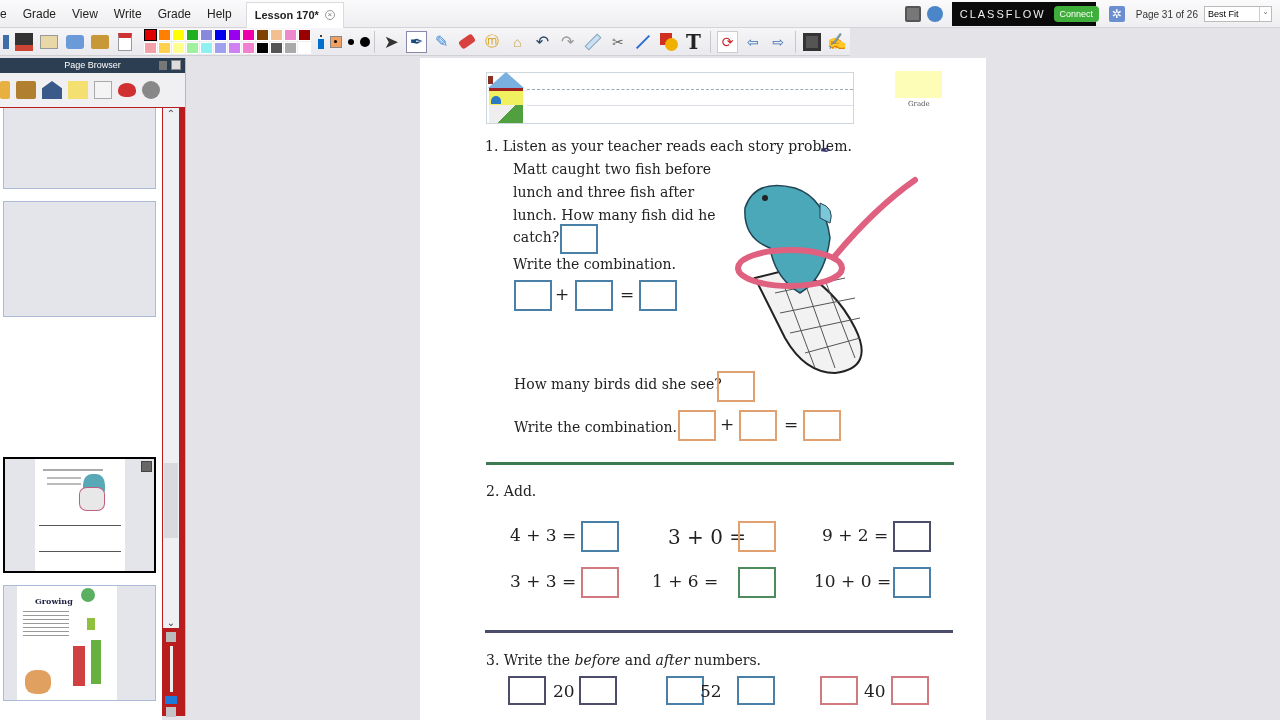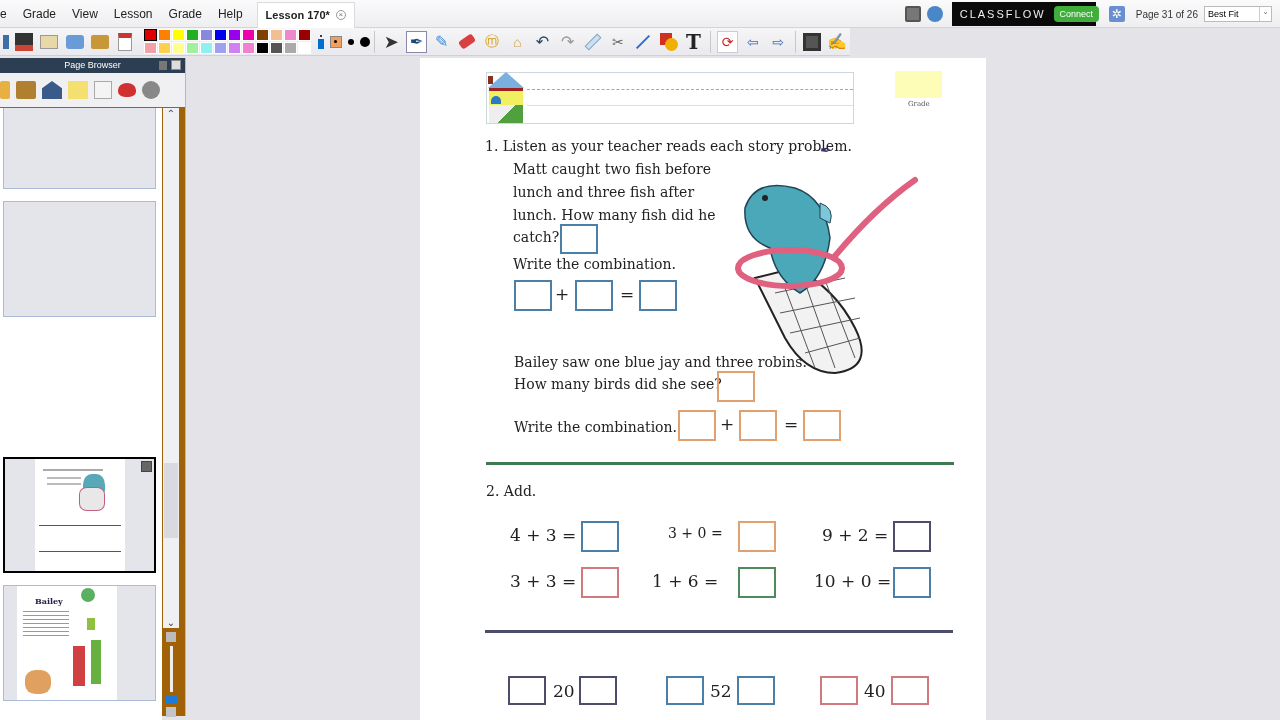--- a/index.html
+++ b/index.html
@@ -16,40 +16,40 @@
 .classflow .conn{background:#3fae3b;color:#fff;font-size:9px;padding:3px 6px;border-radius:4px}
 .page-info{font-size:10px;color:#333;margin:0 6px 0 8px}
 .fit-select{width:68px;height:16px;border:1px solid #bbb;background:#fff;font-size:9px;padding:2px 3px;position:relative;margin-right:8px}
 .fit-select .chev{position:absolute;right:0;top:0;width:12px;height:14px;border-left:1px solid #ccc;font-size:8px;text-align:center;color:#777}
 .toolbar{position:absolute;left:0;top:28px;width:850px;height:28px;background:linear-gradient(#f6f6f8,#e9e9ee);border-bottom:1px solid #cfcfd4;display:flex;align-items:center}
 .tb-icon{width:22px;height:22px;margin:0 2px;display:flex;align-items:center;justify-content:center}
 .palette{display:grid;grid-template-columns:repeat(12,14px);grid-template-rows:13px 13px;gap:0;margin-left:6px}
 .swatch{width:13px;height:12px;border:1px solid #fff}
 .sizes{display:flex;align-items:center;gap:6px;margin-left:6px}
 .sep{width:1px;height:22px;background:#c8c8cc;margin:0 4px}
-.sidebar{position:absolute;left:0;top:58px;width:186px;height:658px;background:#a16207;border-right:1px solid #b8b8bd}
+.sidebar{position:absolute;left:0;top:58px;width:186px;height:658px;background:#b91c1c;border-right:1px solid #b8b8bd}
 .sb-title{height:15px;background:#2b3e52;color:#fff;font-size:9px;text-align:center;line-height:15px;position:relative}
 .sb-tools{height:34px;background:#f0f0f2;display:flex;align-items:center;padding-left:0;gap:6px}
 .sb-list{position:absolute;left:0;top:50px;width:162px;height:656px;background:#fff}
 .thumb{position:absolute;left:3px;width:153px;background:#e4e5ea;border:1px solid #a9bbd8}
 .sb-scroll{position:absolute;left:163px;top:50px;width:16px;height:520px;background:#eef0f4}
 .content-page{position:absolute;left:420px;top:58px;width:566px;height:662px;background:#fff}
 .serif{font-family:"DejaVu Serif","Liberation Serif",serif;color:#222}
 .ab{position:absolute}
 .box{position:absolute;width:37px;height:30px;border:2px solid}
 .blue{border-color:#4a7fa8}.orange{border-color:#e0a070}.navy{border-color:#4b4d6a}.red{border-color:#d07a80}.green{border-color:#4d8a5c}
 </style>
 </head>
 <body>
 
 <div class="menubar">
   <div class="menu-item" style="padding-left:0">e</div>
   <div class="menu-item">Grade</div>
   <div class="menu-item">View</div>
-  <div class="menu-item">Lesson</div>
+  <div class="menu-item">Write</div>
   <div class="menu-item">Grade</div>
   <div class="menu-item">Help</div>
   <div class="doc-tab">
     <span class="t">Lesson 170*</span>
     <span class="tab-close">×</span>
   </div>
 </div>
 
 <div class="right-head">
   <div class="ico-btn" style="background:#777;border:2px solid #555"></div>
@@ -181,21 +181,21 @@
         <div style="position:absolute;left:12px;top:24px;width:34px;height:2px;background:#bbb"></div>
         <div style="position:absolute;left:48px;top:15px;width:22px;height:26px;background:#58a8b8;border-radius:40%"></div>
         <div style="position:absolute;left:44px;top:28px;width:26px;height:24px;background:#e8e8e8;border:1px solid #c06080;border-radius:30%"></div>
         <div style="position:absolute;left:4px;top:66px;width:82px;height:1px;background:#555"></div>
         <div style="position:absolute;left:4px;top:92px;width:82px;height:1px;background:#555"></div>
       </div>
       <span style="position:absolute;right:2px;top:2px;width:11px;height:11px;background:#666;border:1px solid #444"></span>
     </div>
     <div class="thumb" style="top:477px;height:116px">
       <div style="position:absolute;left:13px;top:0;width:100px;height:114px;background:#fff">
-        <div style="position:absolute;left:18px;top:10px;font-size:8px;color:#224;font-weight:bold;font-family:'DejaVu Serif',serif">Bailey</div>
+        <div style="position:absolute;left:18px;top:10px;font-size:8px;color:#224;font-weight:bold;font-family:'DejaVu Serif',serif">Growing</div>
         <div style="position:absolute;left:64px;top:2px;width:14px;height:14px;border-radius:50%;background:#5ab060"></div>
         <div style="position:absolute;left:6px;top:22px;width:46px;height:30px;background:repeating-linear-gradient(#fff 0 3px,#999 3px 4px)"></div>
         <div style="position:absolute;left:70px;top:32px;width:8px;height:12px;background:#90c040"></div>
         <div style="position:absolute;left:56px;top:60px;width:12px;height:40px;background:#d04040"></div>
         <div style="position:absolute;left:74px;top:54px;width:10px;height:44px;background:#68b040"></div>
         <div style="position:absolute;left:8px;top:84px;width:26px;height:24px;background:#e0a060;border-radius:40%"></div>
       </div>
     </div>
   </div>
   <div class="sb-scroll">
@@ -245,50 +245,52 @@
   <svg class="ab" style="left:315px;top:110px" width="190" height="210" viewBox="0 0 190 210">
     <path d="M60 100 Q 100 120 120 160 Q 140 200 100 205 Q 70 205 50 170 Q 30 130 20 110 Z" fill="#f2f2f2" stroke="#222" stroke-width="2"></path>
     <path d="M40 125 L 110 110 M45 145 L 120 130 M55 165 L 125 150 M70 185 L 125 170 M50 120 L 80 200 M70 115 L 100 200 M90 112 L 120 190" stroke="#555" stroke-width="1" fill="none"></path>
     <path d="M10 40 Q 20 10 60 20 Q 90 30 95 70 Q 90 110 65 125 Q 40 110 35 80 Q 8 70 10 40 Z" fill="#4aa8b8" stroke="#245" stroke-width="1.5"></path>
     <path d="M85 35 Q 100 40 95 55 L 85 50 Z" fill="#7cc8d8" stroke="#245"></path>
     <circle cx="30" cy="30" r="3" fill="#222"></circle>
     <ellipse cx="55" cy="100" rx="52" ry="18" fill="none" stroke="#e06080" stroke-width="6"></ellipse>
     <path d="M100 88 Q 140 40 180 12" stroke="#e06080" stroke-width="6" fill="none" stroke-linecap="round"></path>
   </svg>
 
-  <div class="ab serif" style="left:94px;top:296px;font-size:14px">Bailey saw one blue jay and three robins.</div>
   <div class="ab serif" style="left:94px;top:318px;font-size:14px">How many birds did she see?</div>
   <div class="box orange" style="left:297px;top:313px;width:38px;height:31px"></div>
   <div class="ab serif" style="left:94px;top:361px;font-size:14px">Write the combination.</div>
   <div class="box orange" style="left:258px;top:352px;width:38px;height:31px"></div>
   <div class="ab serif" style="left:300px;top:356px;font-size:17px">+</div>
   <div class="box orange" style="left:319px;top:352px;width:38px;height:31px"></div>
   <div class="ab serif" style="left:364px;top:356px;font-size:17px">=</div>
   <div class="box orange" style="left:383px;top:352px;width:38px;height:31px"></div>
 
   <div class="ab" style="left:66px;top:404px;width:468px;height:3px;background:#3d7a52"></div>
 
   <div class="ab serif" style="left:66px;top:425px;font-size:14px">2. Add.</div>
   <div class="ab serif" style="left:90px;top:467px;font-size:17px">4 + 3 =</div>
   <div class="box blue" style="left:161px;top:463px;width:38px;height:31px"></div>
-  <div class="ab serif" style="left:248px;top:467px;font-size:14px">3 + 0 =</div>
+  <div class="ab serif" style="left:248px;top:467px;font-size:20px">3 + 0 =</div>
   <div class="box orange" style="left:318px;top:463px;width:38px;height:31px"></div>
   <div class="ab serif" style="left:402px;top:467px;font-size:17px">9 + 2 =</div>
   <div class="box navy" style="left:473px;top:463px;width:38px;height:31px"></div>
   <div class="ab serif" style="left:90px;top:513px;font-size:17px">3 + 3 =</div>
   <div class="box red" style="left:161px;top:509px;width:38px;height:31px"></div>
   <div class="ab serif" style="left:232px;top:513px;font-size:17px">1 + 6 =</div>
   <div class="box green" style="left:318px;top:509px;width:38px;height:31px"></div>
   <div class="ab serif" style="left:394px;top:513px;font-size:17px">10 + 0 =</div>
   <div class="box blue" style="left:473px;top:509px;width:38px;height:31px"></div>
 
   <div class="ab" style="left:65px;top:572px;width:468px;height:3px;background:#4b4d6a"></div>
 
+  <div class="ab serif" style="left:66px;top:594px;font-size:14px;white-space:nowrap">
+    <span>3. Write the </span><i>before</i><span> and </span><i>after</i><span> numbers.</span>
+  </div>
   <div class="box navy" style="left:88px;top:618px;width:38px;height:29px"></div>
   <div class="ab serif" style="left:133px;top:623px;font-size:17px">20</div>
   <div class="box navy" style="left:159px;top:618px;width:38px;height:29px"></div>
   <div class="box blue" style="left:246px;top:618px;width:38px;height:29px"></div>
-  <div class="ab serif" style="left:290px;top:623px;font-size:17px">52</div>
+  <div class="ab serif" style="left:280px;top:623px;font-size:17px">52</div>
   <div class="box blue" style="left:317px;top:618px;width:38px;height:29px"></div>
   <div class="box red" style="left:400px;top:618px;width:38px;height:29px"></div>
   <div class="ab serif" style="left:444px;top:623px;font-size:17px">40</div>
   <div class="box red" style="left:471px;top:618px;width:38px;height:29px"></div>
 </div>
 
 </body></html>

